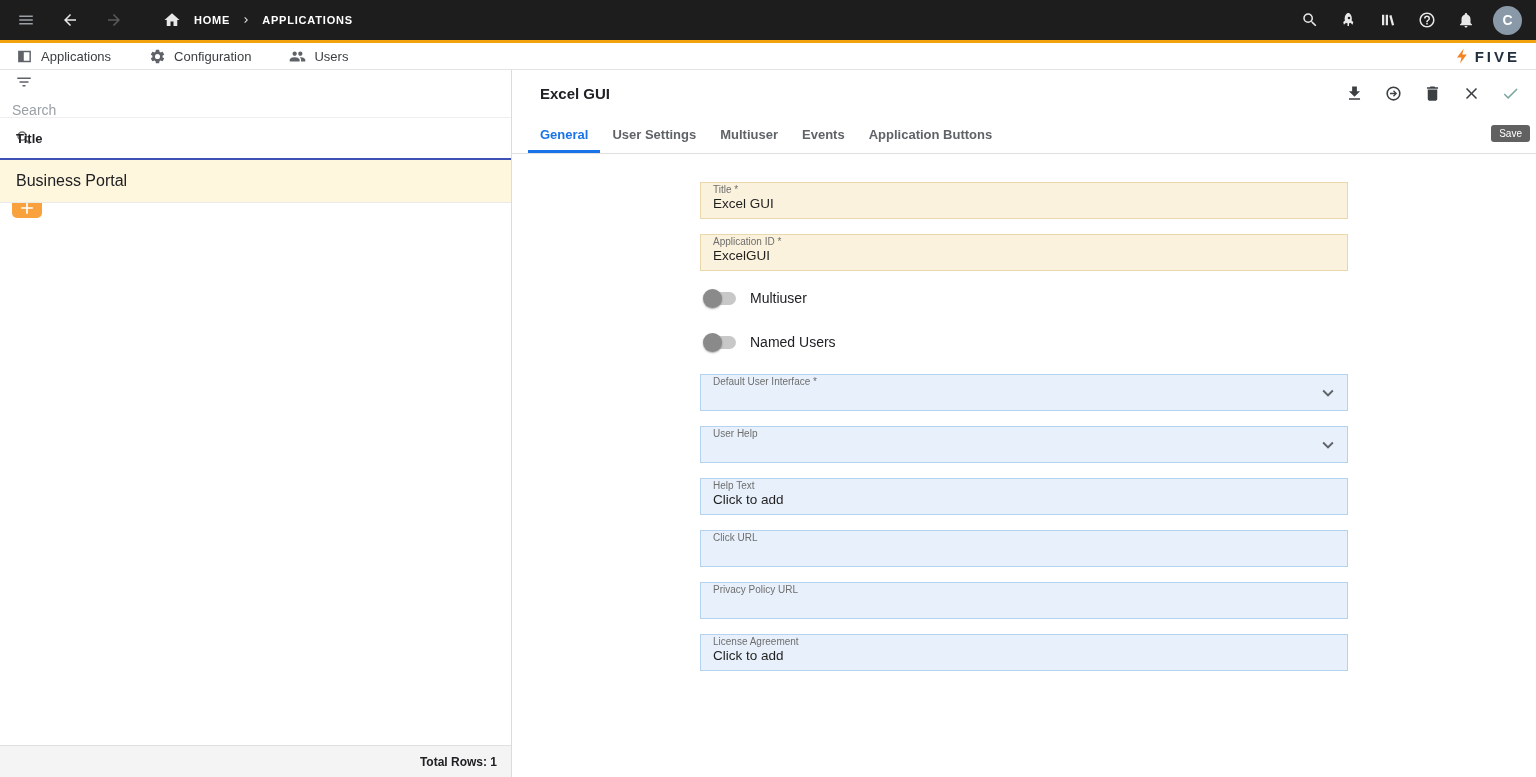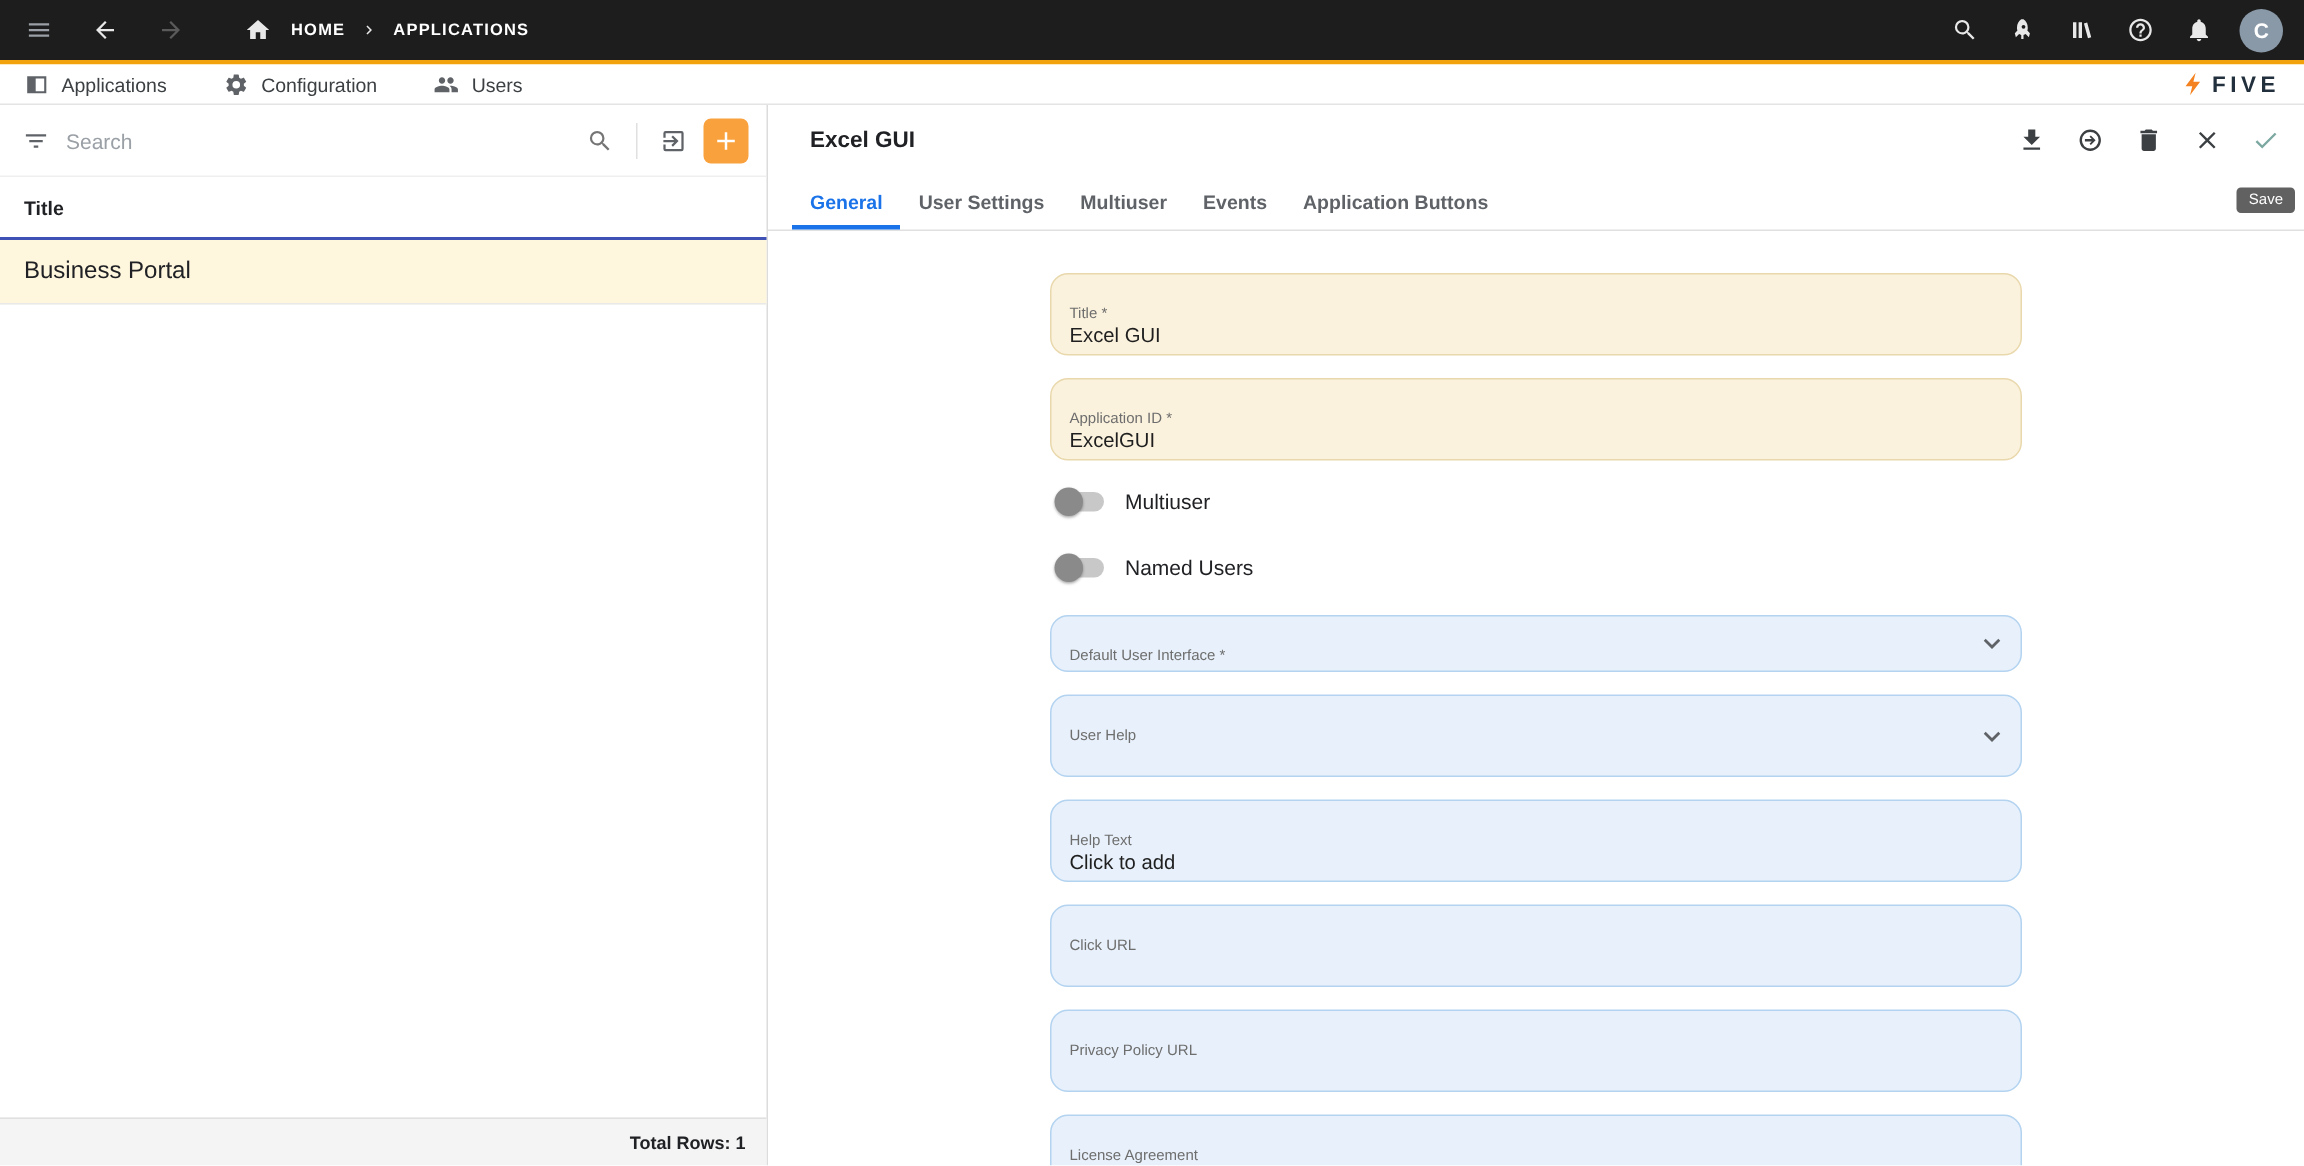--- a/index.html
+++ b/index.html
@@ -30,21 +30,21 @@
   .tool-item .ic { width:17px; height:17px; fill:#5f6368; }
   .brand { margin-left:auto; display:flex; align-items:center; gap:3px; }
   .brand-mark { width:18px; height:18px; }
   .brand-text { font-size:15px; font-weight:700; color:#22303e; letter-spacing:3px; }
 
   
   .main { display:flex; height:707px; }
 
   
   .list-panel { width:512px; border-right:1px solid #dcdcdc; display:flex; flex-direction:column; background:#fff; }
-  .search-row { height:48px; display:flex; align-items:center; padding:0 12px; gap:8px; border-bottom:1px solid #efefef; }
+  .search-row { height:48px; display:flex; align-items:flex-start; padding:0 12px; gap:8px; border-bottom:1px solid #efefef;flex-direction:column; }
   .search-input { flex:1; border:none; outline:none; font-size:14px; color:#202124; background:transparent; }
   .search-input::placeholder { color:#9aa0a6; }
   .vdivider { width:1px; height:24px; background:#e0e0e0; margin:0 4px; }
   .add-btn { width:30px; height:30px; border-radius:5px; background:#f9a13c; display:flex;
              align-items:center; justify-content:center; cursor:pointer; }
   .add-btn .ic { fill:#fff; width:20px; height:20px; }
   .table-header { height:42px; display:flex; align-items:center; padding:0 16px; font-size:13px;
                   font-weight:700; border-bottom:2px solid #3f51b5; }
   .table-row { height:43px; display:flex; align-items:center; padding:0 16px; font-size:16px;
                background:#fff6de; border-bottom:1px solid #e9e9e9; cursor:pointer; }
@@ -63,22 +63,22 @@
                   font-size:10px; padding:3px 8px; border-radius:3px; z-index:10; }
   .tabbar { height:38px; display:flex; padding:0 16px; border-bottom:1px solid #e0e0e0; }
   .tab { padding:11px 12px 0; font-size:13px; font-weight:600; color:#5f6368; position:relative;
          cursor:pointer; white-space:nowrap; }
   .tab.active { color:#1a73e8; }
   .tab.active::after { content:""; position:absolute; left:0; right:0; bottom:0; height:3px; background:#1a73e8; }
 
   
   .form-area { flex:1; overflow:hidden; padding-top:28px; }
   .form { width:648px; margin:0 auto; }
-  .field { position:relative; min-height:37px; border-radius:12px; margin-bottom:15px;
-           padding:21px 12px 4px; cursor:pointer; }
+  .field { position:relative; min-height:37px; border-radius:0; margin-bottom:15px;
+           padding:1px 12px 4px; cursor:pointer; }
   .field.cream { background:#fbf2dd; border:1px solid #e9d8ac; }
   .field.blue  { background:#e8f1fb; border:1px solid #b3d3f0; }
   .flabel { display:block; font-size:10px; color:#6e6e6e; line-height:11px; }
   .fvalue { display:block; font-size:13.5px; color:#1f1f1f; line-height:17px; min-height:17px; }
   .chev { position:absolute; right:8px; top:50%; transform:translateY(-50%); width:22px; height:22px; fill:#5f6368; }
 
   .toggle-row { display:flex; align-items:center; gap:14px; height:24px; margin:12px 0 20px 4px; }
   .switch { width:32px; height:13px; border-radius:7px; background:#c8c8c8; position:relative; cursor:pointer; flex:0 0 auto; }
   .knob { position:absolute; left:-1px; top:-3px; width:19px; height:19px; border-radius:50%;
           background:#8a8a8a; box-shadow:0 1px 2px rgba(0,0,0,.35); }

